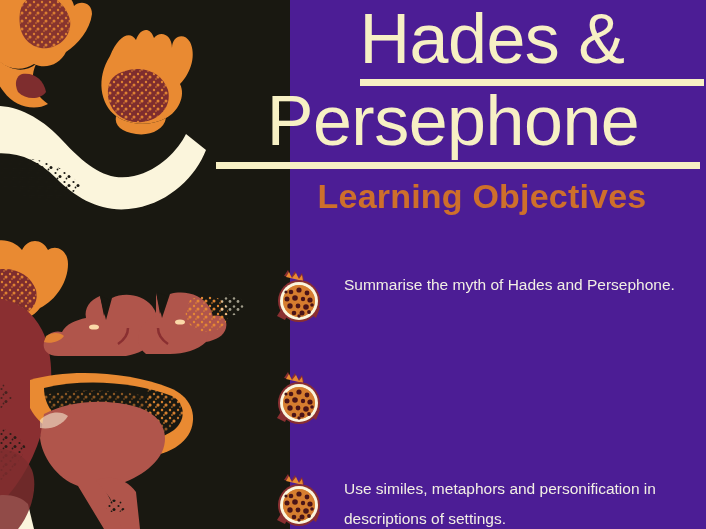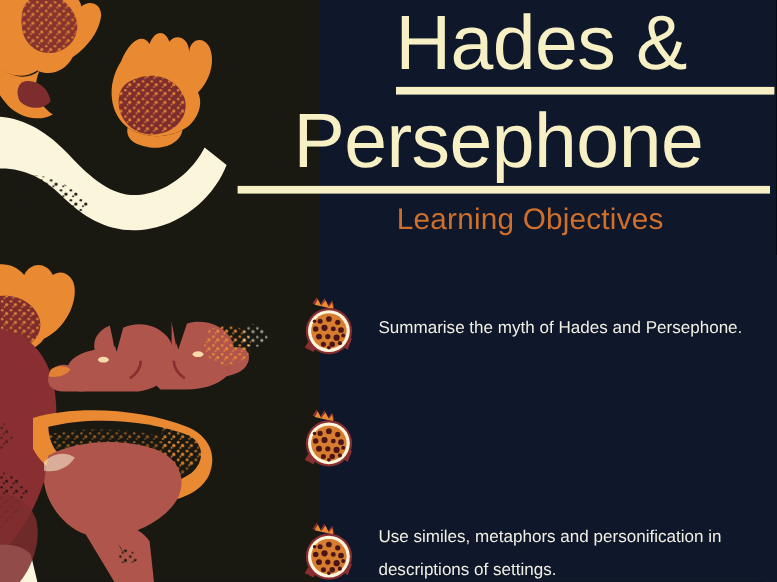--- a/index.html
+++ b/index.html
@@ -8,21 +8,21 @@
     background: #000;
   }
   body {
     font-family: "Liberation Sans", sans-serif;
   }
   #slide {
     position: relative;
     width: 706px;
     height: 529px;
     overflow: hidden;
-    background: #0f172a;
+    background: #4c1d95;
   }
 
   
   .illus {
     position: absolute;
     left: 0;
     top: 0;
     width: 290px;
     height: 529px;
     overflow: hidden;
@@ -41,51 +41,51 @@
     position: relative;
     display: block;
     color: #F7F0C4;
     font-size: 72px;
     line-height: 1.02;
     font-weight: 400;
     letter-spacing: -0.5px;
     white-space: nowrap;
   }
   .title-line-1 { padding-left: 78px; font-size: 70px; }
-  .title-line-2 { font-size: 70px; margin-top: 7px; }
+  .title-line-2 { font-size: 70px; margin-top: 0; }
 
   .rule {
     height: 7px;
     background: #F7F0C4;
     margin: 4px auto 0 auto;
   }
   .rule-1 { width: 344px; margin-left: 160px; }
   .rule-2 { width: 484px; margin-left: 16px; }
 
   .subtitle {
     display: block;
     color: #CE6F2B;
-    font-size: 27px;
-    font-weight: 400;
+    font-size: 34px;
+    font-weight: 700;
     text-align: center;
     margin-top: 8px;
     padding-left: 58px;
     letter-spacing: 0.2px;
   }
 
   
   .objectives {
     position: absolute;
     left: 274px;
     top: 264px;
     width: 432px;
   }
   .obj-row {
     display: flex;
-    align-items: center;
+    align-items: flex-start;
     margin-bottom: 38px;
   }
   .obj-row:last-child { margin-bottom: 0; }
 
   .pom {
     flex: 0 0 auto;
     width: 52px;
     height: 60px;
     margin-right: 18px;
     margin-top: 4px;

